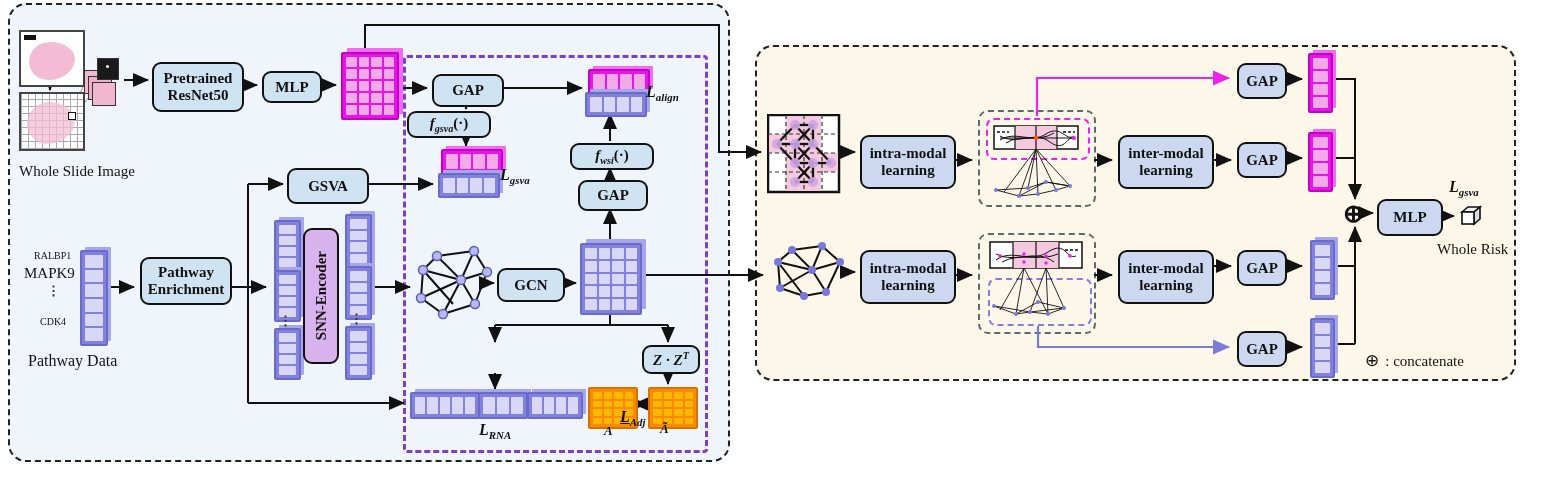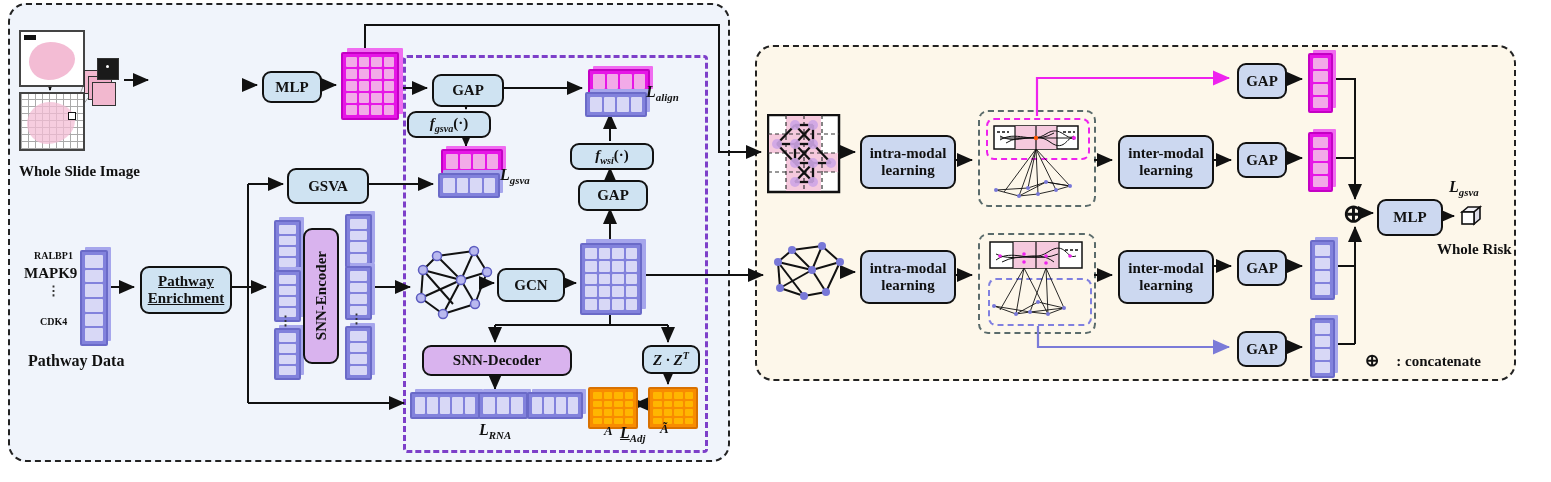--- a/index.html
+++ b/index.html
@@ -14,21 +14,21 @@
   .mag-dash{position:absolute;border:2px dashed #ee22ee;border-radius:8px;z-index:3;}
   .pur-dash{position:absolute;border:2px dashed #8080e0;border-radius:8px;z-index:3;}
   svg.overlay{position:absolute;left:0;top:0;z-index:4;pointer-events:none;}
   .abox{position:absolute;display:flex;flex-direction:column;align-items:center;justify-content:center;
        background:#cfe3f2;border:2px solid #111;border-radius:9px;
        font-weight:bold;font-size:15px;line-height:1.12;text-align:center;z-index:5;}
   .rbox{background:#ccd8f0;}
   .snnbox{background:#d9b3ee;border:2px solid #111;border-radius:9px;position:absolute;z-index:5;
        display:flex;align-items:center;justify-content:center;font-weight:bold;font-size:15px;}
   .vert{writing-mode:vertical-rl;transform:rotate(180deg);}
-  .lab{position:absolute;font-weight:bold;z-index:6;white-space:nowrap;}
+  .lab{position:absolute;font-weight:normal;z-index:6;white-space:nowrap;}
   .math{font-style:italic;font-weight:bold;font-family:"Liberation Serif",serif;}
   .math sub{font-size:0.68em;font-style:italic;margin-top:21px;}
   .math sup{font-size:0.68em;font-style:italic;}
   .matrix{position:absolute;display:grid;gap:2px;padding:3px;z-index:5;border-radius:2px;}
   .matrix .cell{border-radius:1px;min-width:0;min-height:0;}
   .m-magenta{background:#e616e6;border:2px solid #c400c4;box-shadow:5px -5px 0 -1px #f06cf0;}
   .m-magenta .cell{background:#f2aae8;}
   .m-purple{background:#8282dc;border:2px solid #6a6ac8;box-shadow:5px -5px 0 -1px #a6a6ec;}
   .m-purple .cell{background:#d8d8f6;}
   .m-orange{background:#f88c00;border:2px solid #d97100;}
@@ -135,20 +135,24 @@
     <div style="position:absolute;left:47px;top:18px;width:6px;height:6px;border:1.5px solid #111;background:#fff;"></div>
   </div>
   <div class="patch" style="left:84px;top:70px;width:22px;height:22px;background:#f2b8cf;"></div>
   <div class="patch" style="left:88px;top:76px;width:22px;height:22px;background:#efaec9;"></div>
   <div class="patch" style="left:92px;top:82px;width:22px;height:22px;background:#f2b8cf;"></div>
   <div class="patch" style="left:97px;top:58px;width:20px;height:20px;background:#1a1a1a;">
     <div style="position:absolute;left:8px;top:6px;width:3px;height:3px;background:#fff;border-radius:50%;"></div>
   </div>
   <div class="lab" style="left:19px;top:163px;font-size:15px;">Whole Slide Image</div>
 
+  <div class="abox" style="left:152px;top:62px;width:88px;height:46px;">
+    <span>Pretrained</span>
+    <span>ResNet50</span>
+  </div>
   <div class="abox" style="left:262px;top:71px;width:56px;height:28px;">
     <span>MLP</span>
   </div>
 
   <div class="matrix m-magenta" style="left: 341px; top: 52px; width: 48px; height: 58px; grid-template-columns: repeat(4, 1fr);">
       <div class="cell"></div>
       <div class="cell"></div>
       <div class="cell"></div>
       <div class="cell"></div>
       <div class="cell"></div>
@@ -221,21 +225,21 @@
   <div class="vec vec-p vcol" style="left:80px;top:250px;width:18px;height:86px;">
       <div class="cell"></div>
       <div class="cell"></div>
       <div class="cell"></div>
       <div class="cell"></div>
       <div class="cell"></div>
       <div class="cell"></div>
     </div>
   <div class="lab" style="left:28px;top:352px;font-size:16px;">Pathway Data</div>
 
-  <div class="abox" style="left:140px;top:266px;width:88px;height:44px;text-decoration:underline;">
+  <div class="abox" style="left:140px;top:257px;width:88px;height:44px;">
     <span>Pathway</span>
     <span>Enrichment</span>
   </div>
 
   <div class="vec vec-p vcol" style="left:274px;top:220px;width:17px;height:42px;">
       <div class="cell"></div>
       <div class="cell"></div>
       <div class="cell"></div>
       <div class="cell"></div>
     </div>
@@ -324,23 +328,20 @@
       <div class="cell"></div>
       <div class="cell"></div>
       <div class="cell"></div>
       <div class="cell"></div>
       <div class="cell"></div>
       <div class="cell"></div>
       <div class="cell"></div>
       <div class="cell"></div>
     </div>
 
-  <div class="snnbox" style="left:422px;top:345px;width:146px;height:27px;">
-    <span>SNN-Decoder</span>
-  </div>
   <div class="abox" style="left:642px;top:345px;width:54px;height:25px;">
     <span class="math"><span>Z · Z</span><sup>T</sup></span>
   </div>
 
   <div class="vec vec-p" style="left:410px;top:392px;width:60px;height:17px;">
       <div class="cell"></div>
       <div class="cell"></div>
       <div class="cell"></div>
       <div class="cell"></div>
       <div class="cell"></div>
@@ -388,21 +389,21 @@
       <div class="cell"></div>
       <div class="cell"></div>
       <div class="cell"></div>
       <div class="cell"></div>
       <div class="cell"></div>
       <div class="cell"></div>
       <div class="cell"></div>
       <div class="cell"></div>
     </div>
   <div class="lab math" style="left:604px;top:423px;font-size:13px;">A</div>
-  <div class="lab math" style="left:620px;top:424px;font-size:16px;text-decoration:underline;"><span>L</span><sub>Adj</sub></div>
+  <div class="lab math" style="left:620px;top:408px;font-size:16px;text-decoration:underline;"><span>L</span><sub>Adj</sub></div>
   <div class="lab math" style="left:660px;top:421px;font-size:13px;">Ã</div>
 
   <svg class="overlay" style="left:767px;top:114px;z-index:5;" width="74" height="80">
     <rect x="1" y="1" width="71" height="77" fill="#ffffff" stroke="#111" stroke-width="2.5"></rect>
     <g fill="#f5c9dd">
       <rect x="19" y="2" width="35" height="18"></rect>
         <rect x="2" y="20" width="52" height="19"></rect>
       <rect x="19" y="39" width="52" height="19"></rect>
         <rect x="19" y="58" width="35" height="19"></rect>
     </g>
@@ -628,15 +629,15 @@
   </div>
   <div class="lab math" style="left:1449px;top:178px;font-size:16px;"><span>L</span><sub>gsva</sub></div>
 
   <svg class="overlay" style="left:1458px;top:203px;z-index:5;" width="26" height="26">
     <polygon points="4,9 10,4 22,4 16,9" fill="#f2f2f8" stroke="#111" stroke-width="1.6"></polygon>
     <polygon points="16,9 22,4 22,16 16,21" fill="#dcdce8" stroke="#111" stroke-width="1.6"></polygon>
     <rect x="4" y="9" width="12" height="12" fill="#ffffff" stroke="#111" stroke-width="1.6"></rect>
   </svg>
   <div class="lab" style="left:1437px;top:241px;font-size:15px;">Whole Risk</div>
 
-  <div class="lab" style="left:1365px;top:350px;font-size:15px;"><span style="font-size:17px;">⊕</span><span style="margin-left:17px;">: concatenate</span></div>
+  <div class="lab" style="left:1365px;top:350px;font-size:15px;"><span style="font-size:17px;">⊕</span><span style="margin-left:6px;">: concatenate</span></div>
 
 </div>
 
 </body></html>

